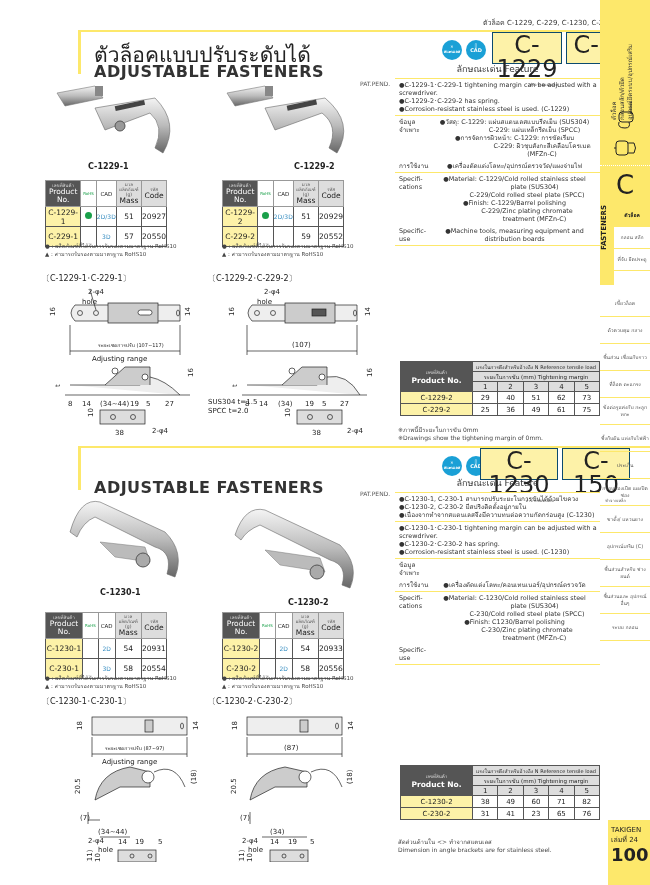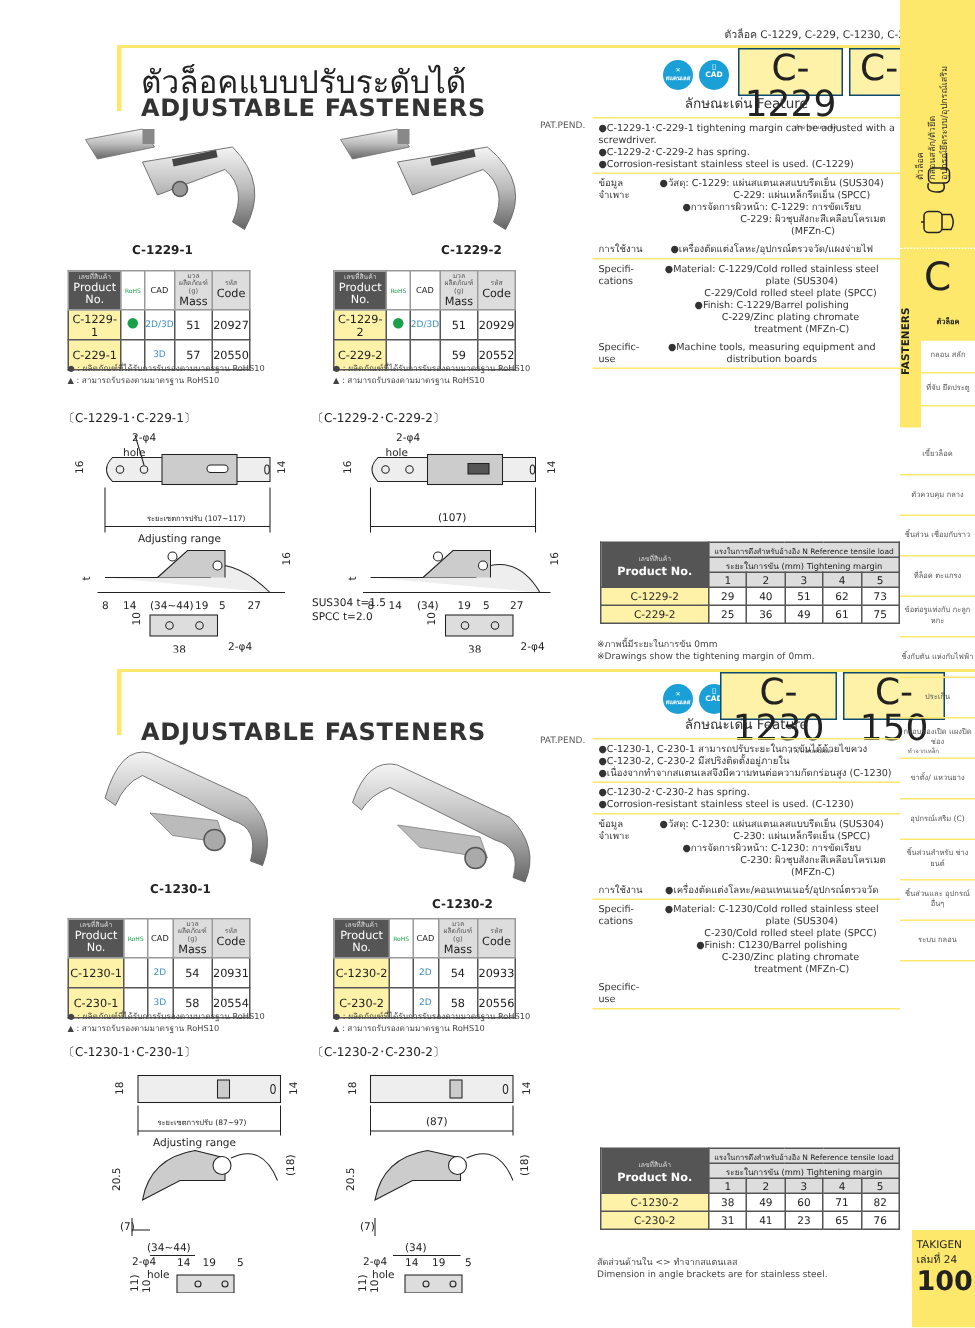--- a/index.html
+++ b/index.html
@@ -368,31 +368,26 @@
   </div>
 
   <div class="feature" style="top:476px;">
     <div class="fh">ลักษณะเด่น   Feature</div>
     <div class="blk">
       <p>●C-1230-1, C-230-1 สามารถปรับระยะในการขันได้ด้วยไขควง</p>
       <p>●C-1230-2, C-230-2 มีสปริงติดตั้งอยู่ภายใน</p>
       <p>●เนื่องจากทำจากสแตนเลสจึงมีความทนต่อความกัดกร่อนสูง (C-1230)</p>
     </div>
     <div class="blk">
+      <p>●C-1230-1･C-230-1 tightening margin can be adjusted with a screwdriver.</p>
       <p>●C-1230-2･C-230-2 has spring.</p>
       <p>●Corrosion-resistant stainless steel is used. (C-1230)</p>
     </div>
     <div class="row" style="border-bottom:none;">
       <div class="lbl">ข้อมูล จำเพาะ</div>
-      <div class="val">
-        <span style="display:block">●วัสดุ: C-1230: แผ่นสแตนเลสแบบรีดเย็น (SUS304)</span>
-        <span class="ind">C-230: แผ่นเหล็กรีดเย็น (SPCC)</span>
-        <span style="display:block">●การจัดการผิวหน้า: C-1230: การขัดเรียบ</span>
-        <span class="ind2">C-230: ผิวชุบสังกะสีเคลือบโครเมต (MFZn-C)</span>
-      </div>
     </div>
     <div class="row">
       <div class="lbl">การใช้งาน</div>
       <div class="val">●เครื่องตัดแต่งโลหะ/คอนเทนเนอร์/อุปกรณ์ตรวจวัด</div>
     </div>
     <div class="row" style="border-bottom:none;">
       <div class="lbl">Specifi- cations</div>
       <div class="val">
         <span style="display:block">●Material: C-1230/Cold rolled stainless steel</span>
         <span class="ind">plate (SUS304)</span>

